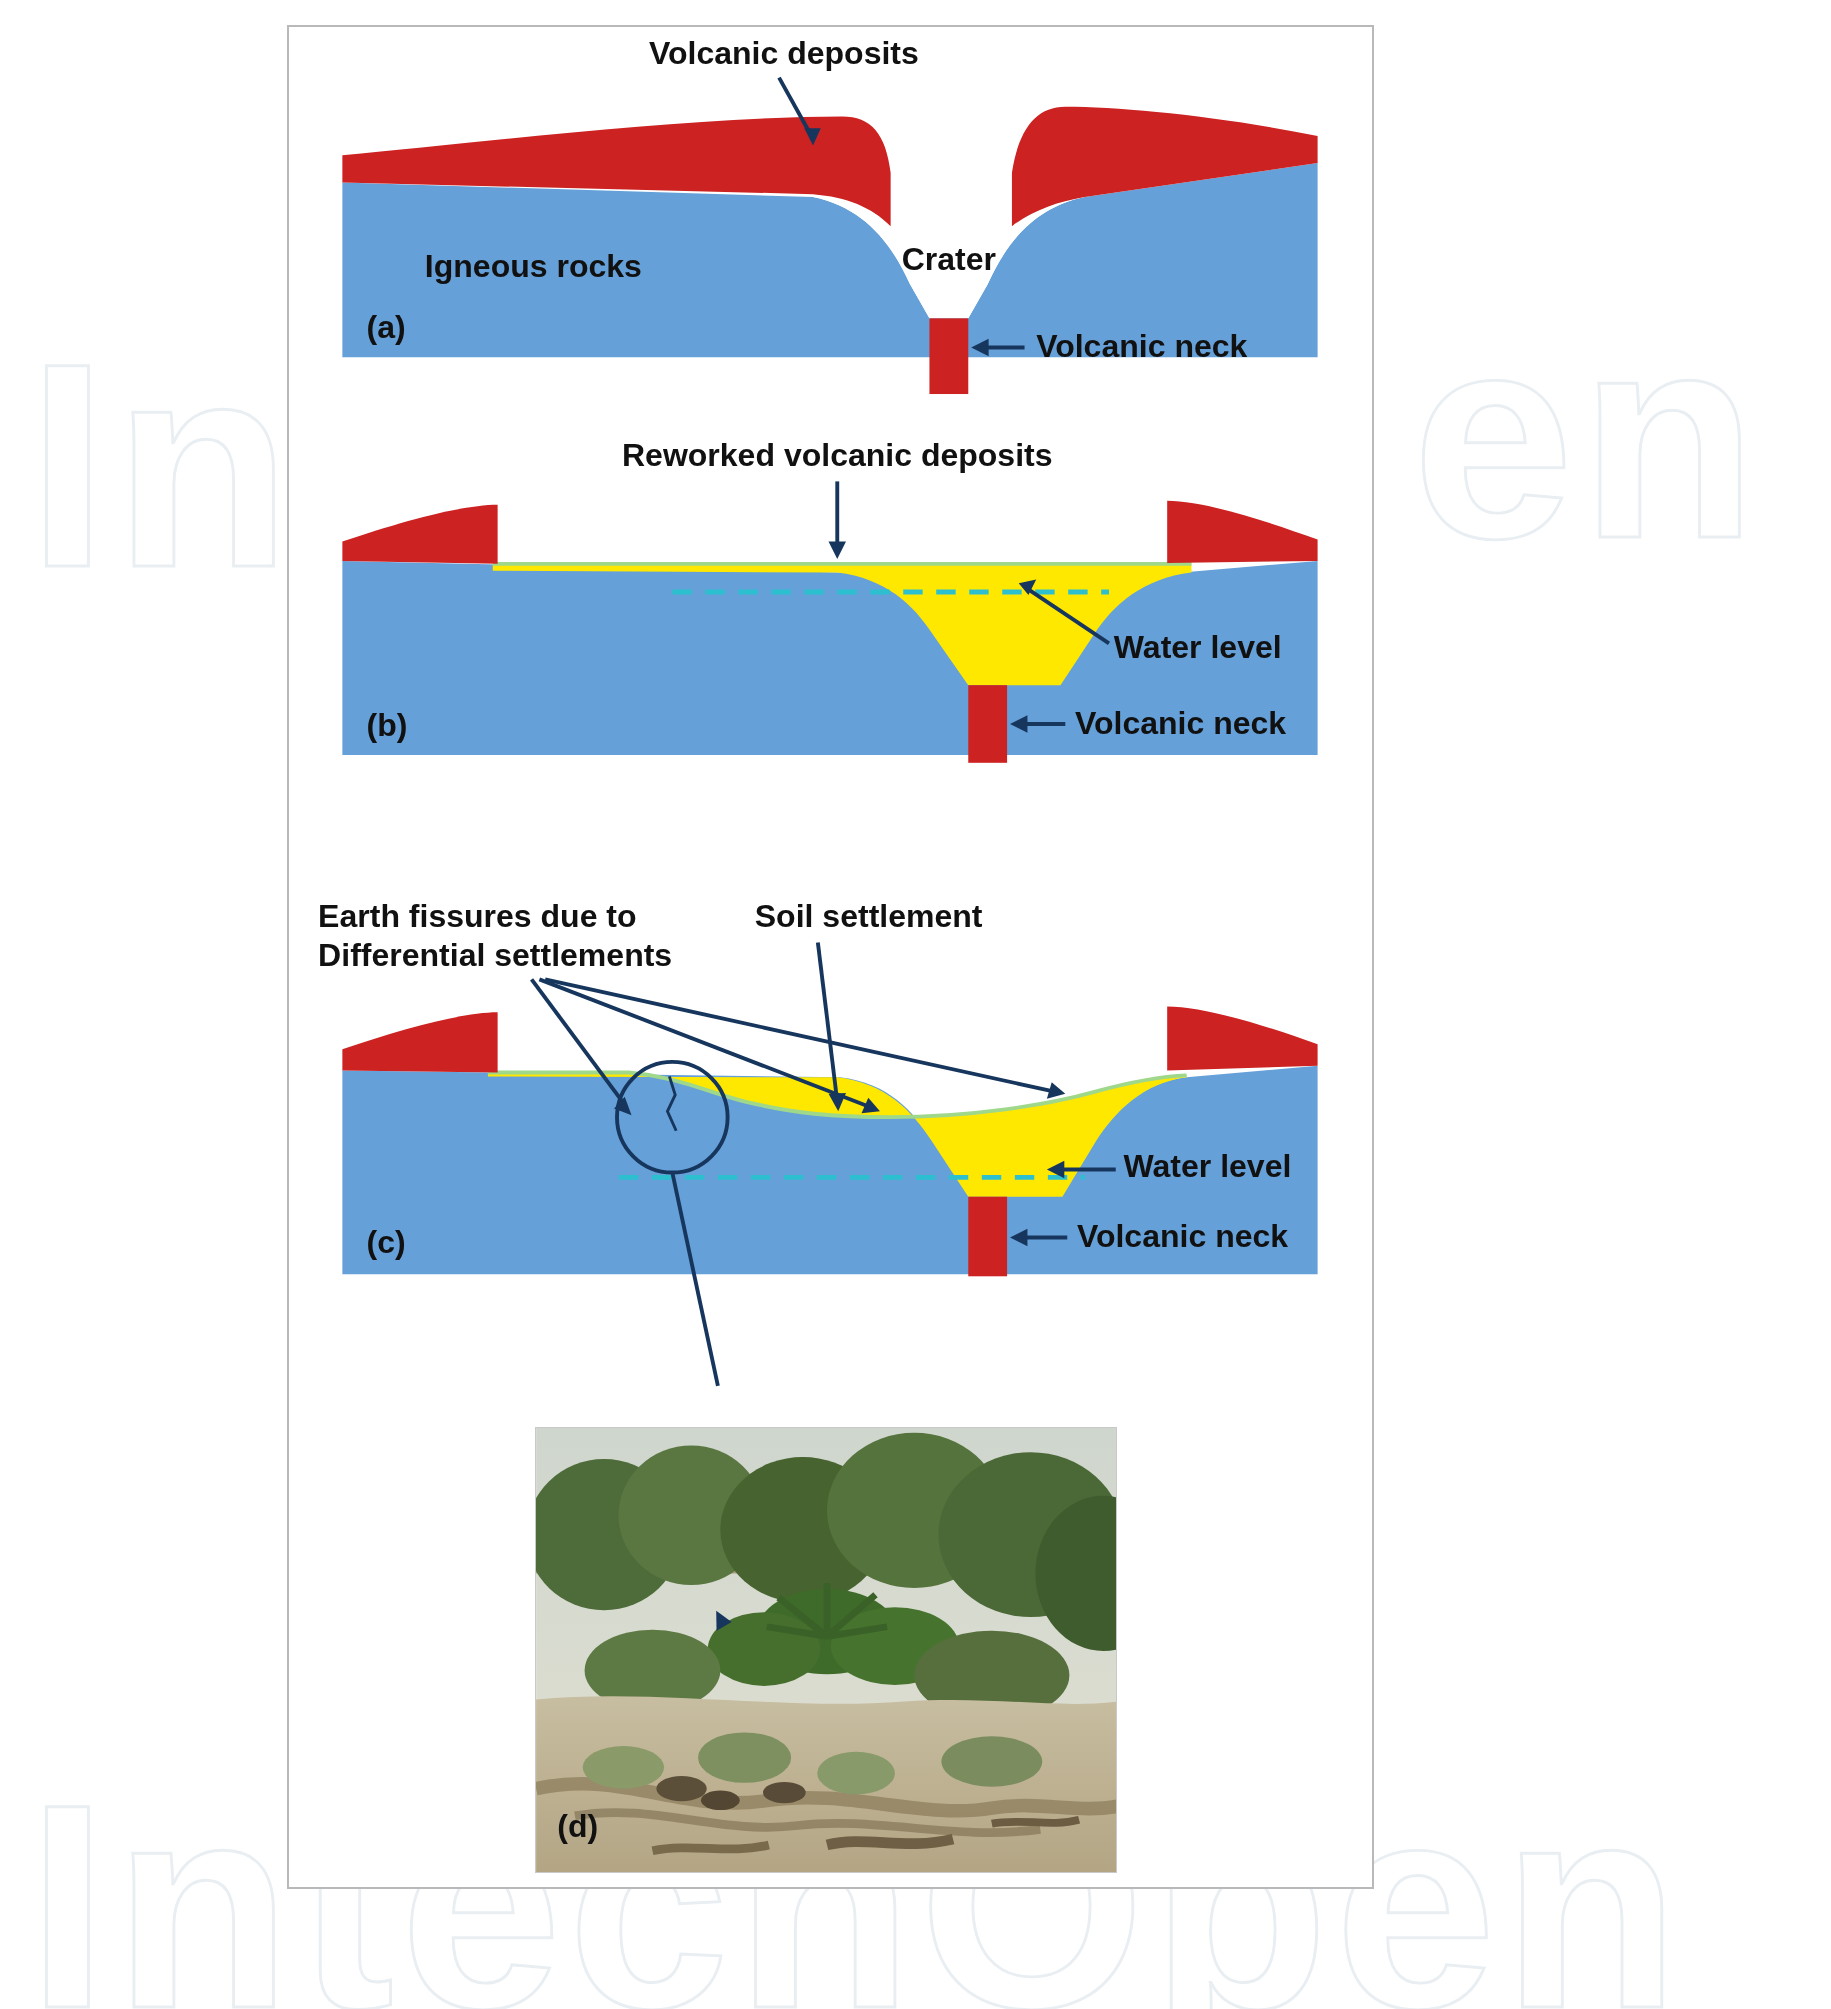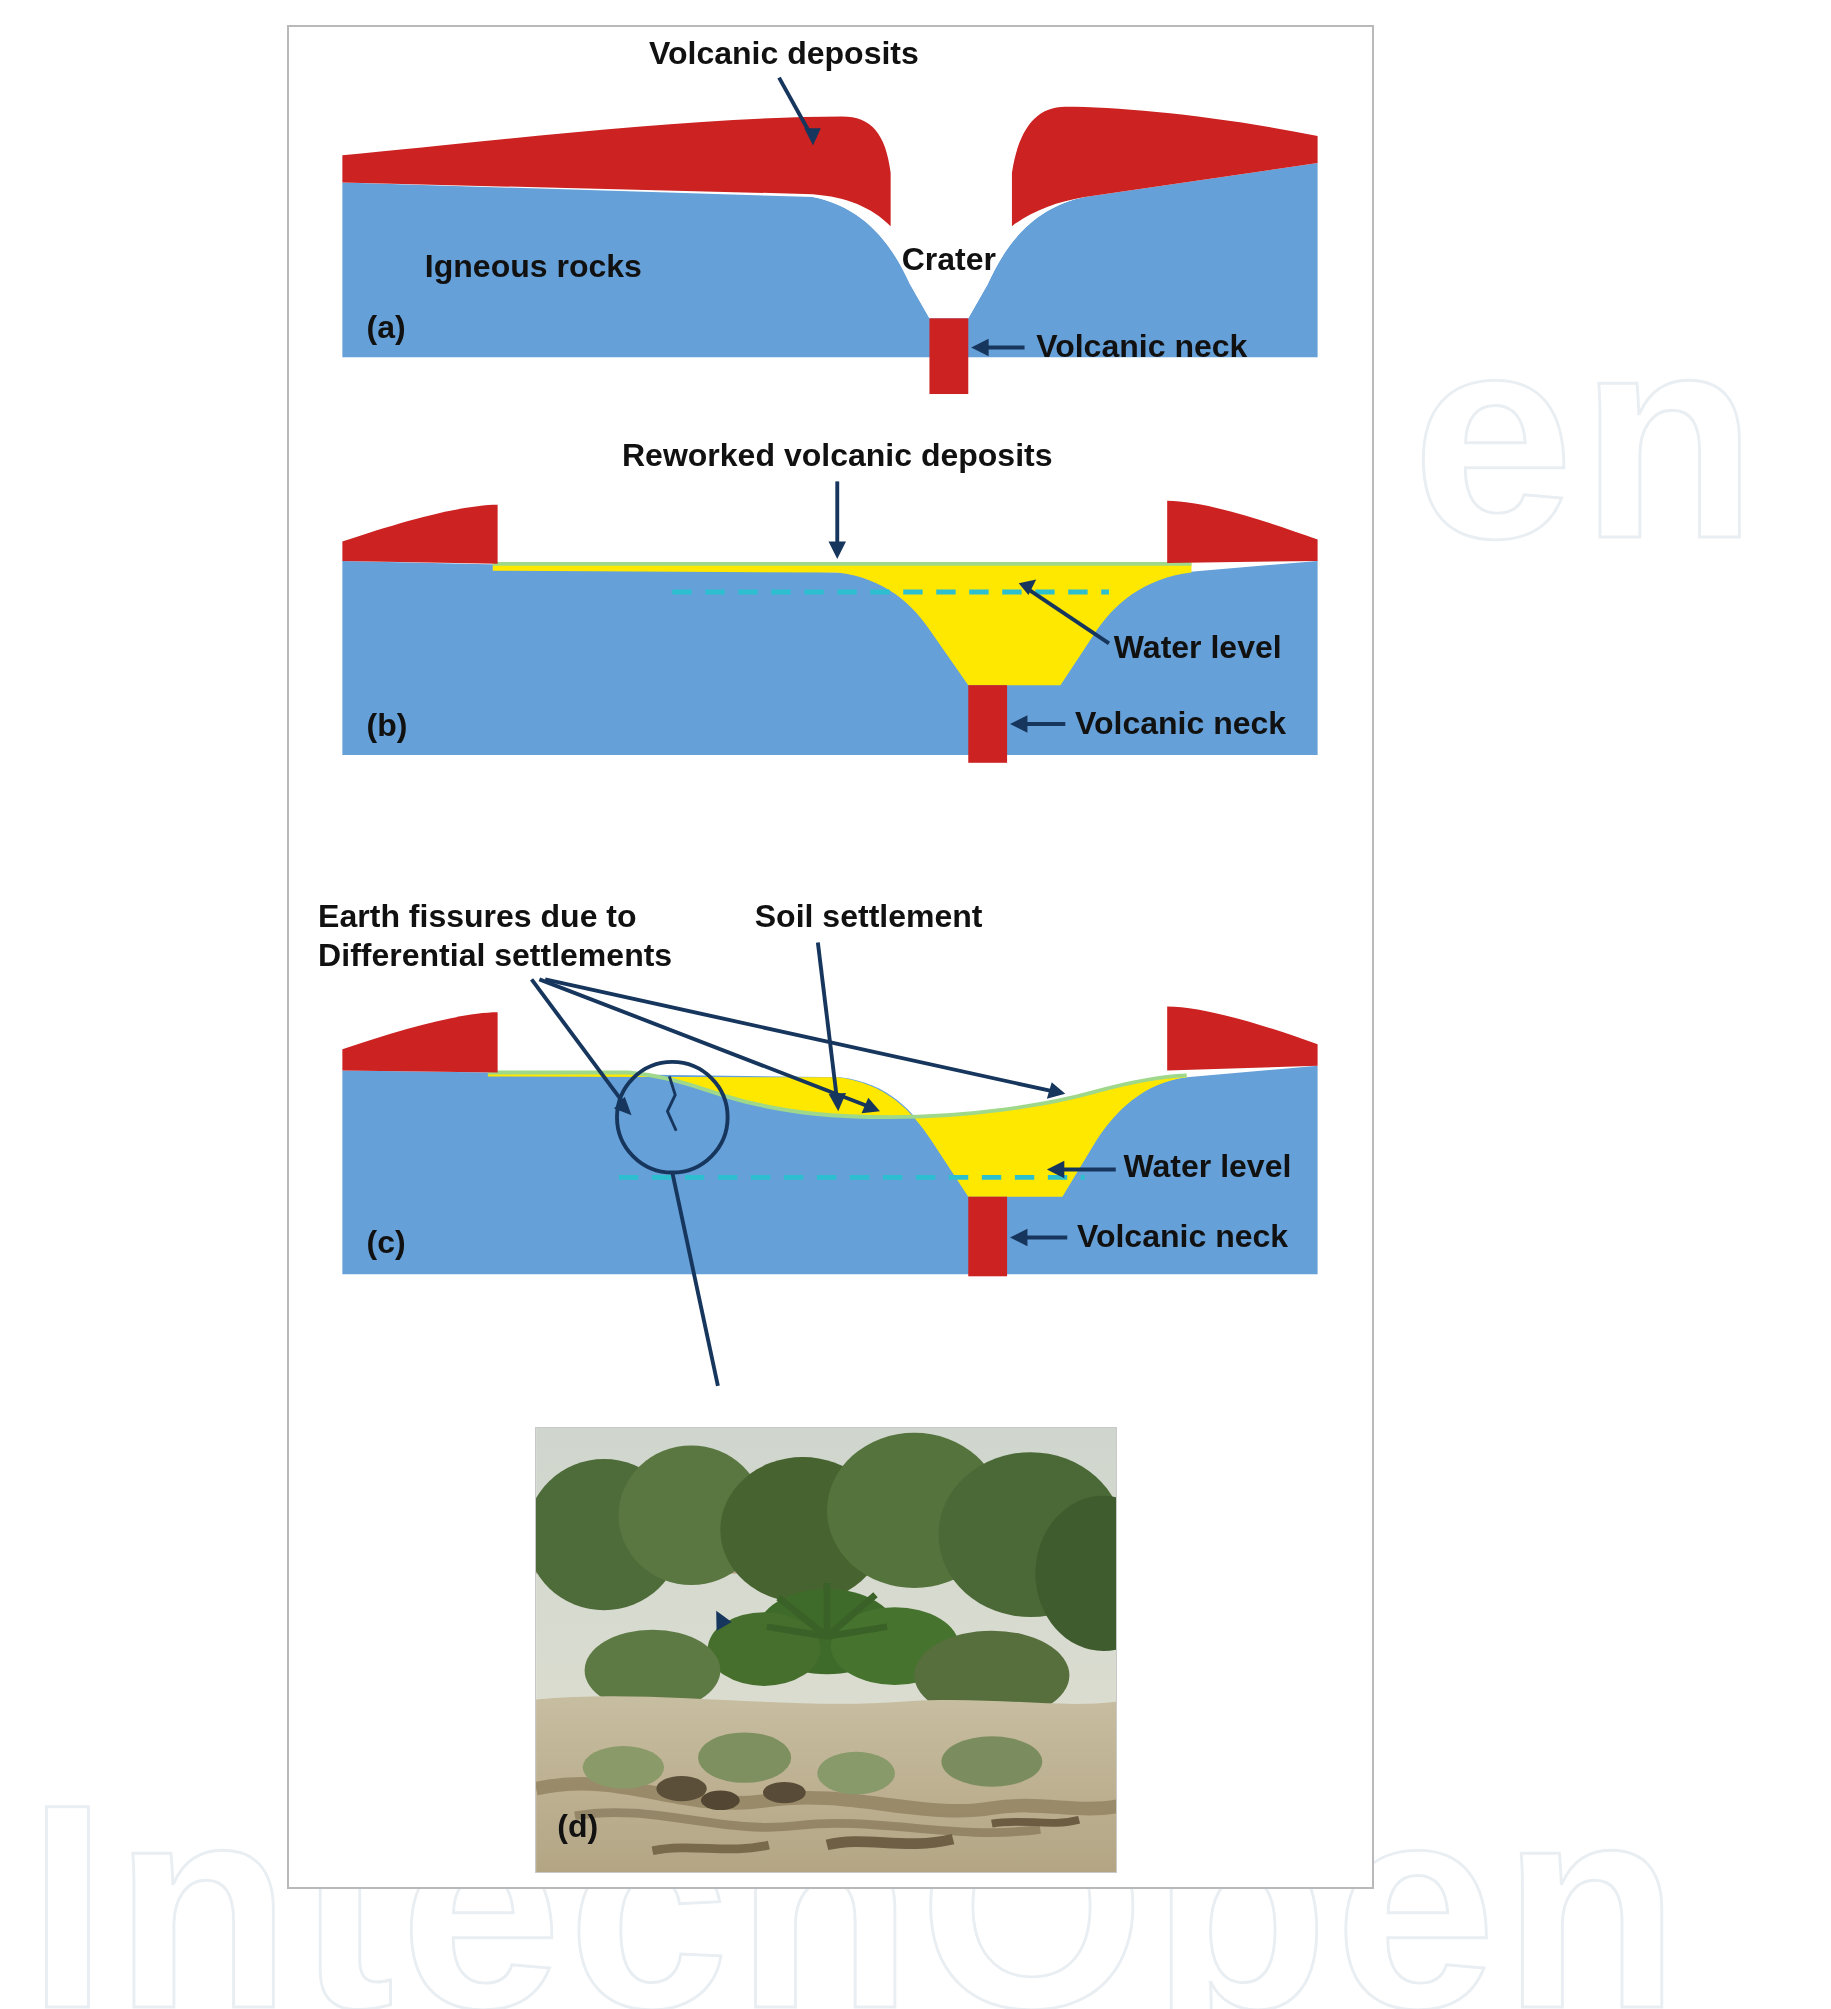--- a/index.html
+++ b/index.html
@@ -62,20 +62,21 @@
     font-weight: 700;
     font-size: 32px;
     color: #111111;
   }
 </style>
 </head>
 <body>
 
 <div id="page">
 
+  <div class="watermark" id="wm-left">In</div>
   <div class="watermark" id="wm-right">en</div>
   <div class="watermark" id="wm-bottom">IntechOpen</div>
 
   <div id="figure-frame">
 
     <svg class="panel-svg" id="panel-a" width="1081" height="408" viewBox="0 0 1114 420" style="position:absolute; left:0; top:0;">
 
       <path d="M 55,160 L 55,340 L 1060,340 L 1060,140 L 820,175
                C 770,185 740,220 720,265 L 700,300 L 660,300 L 640,265
                C 620,220 590,185 540,175 L 55,160 Z" fill="#66a0d8"></path>

